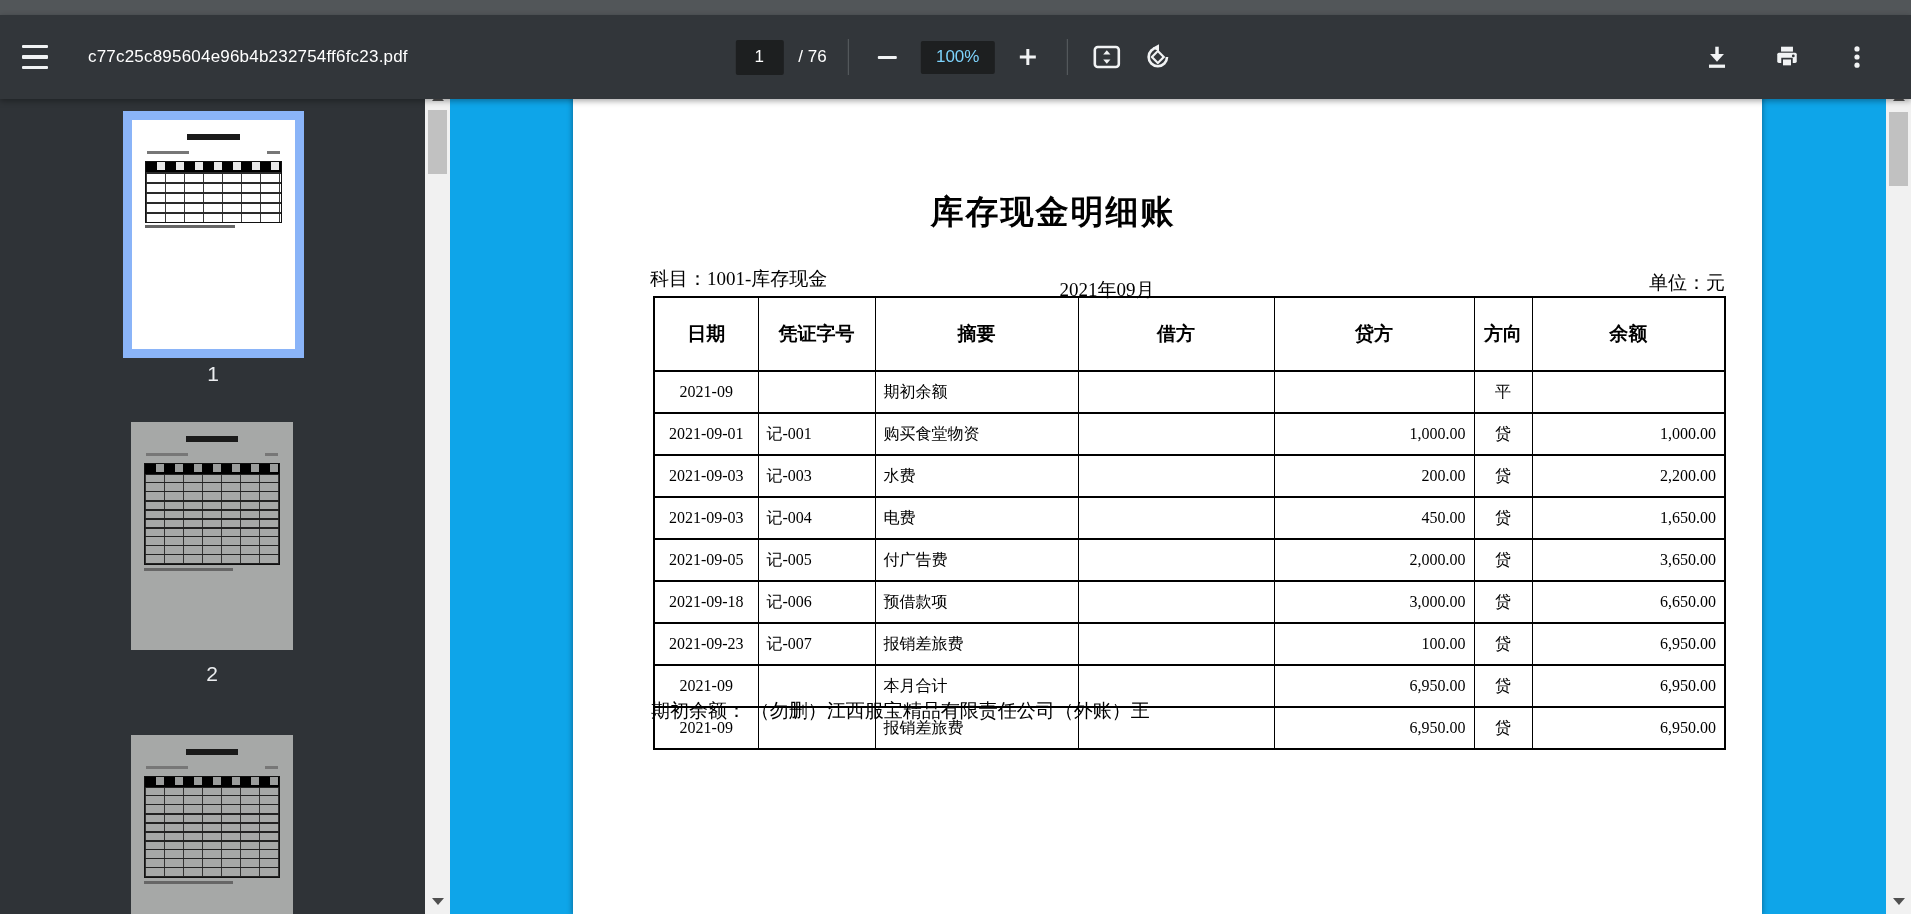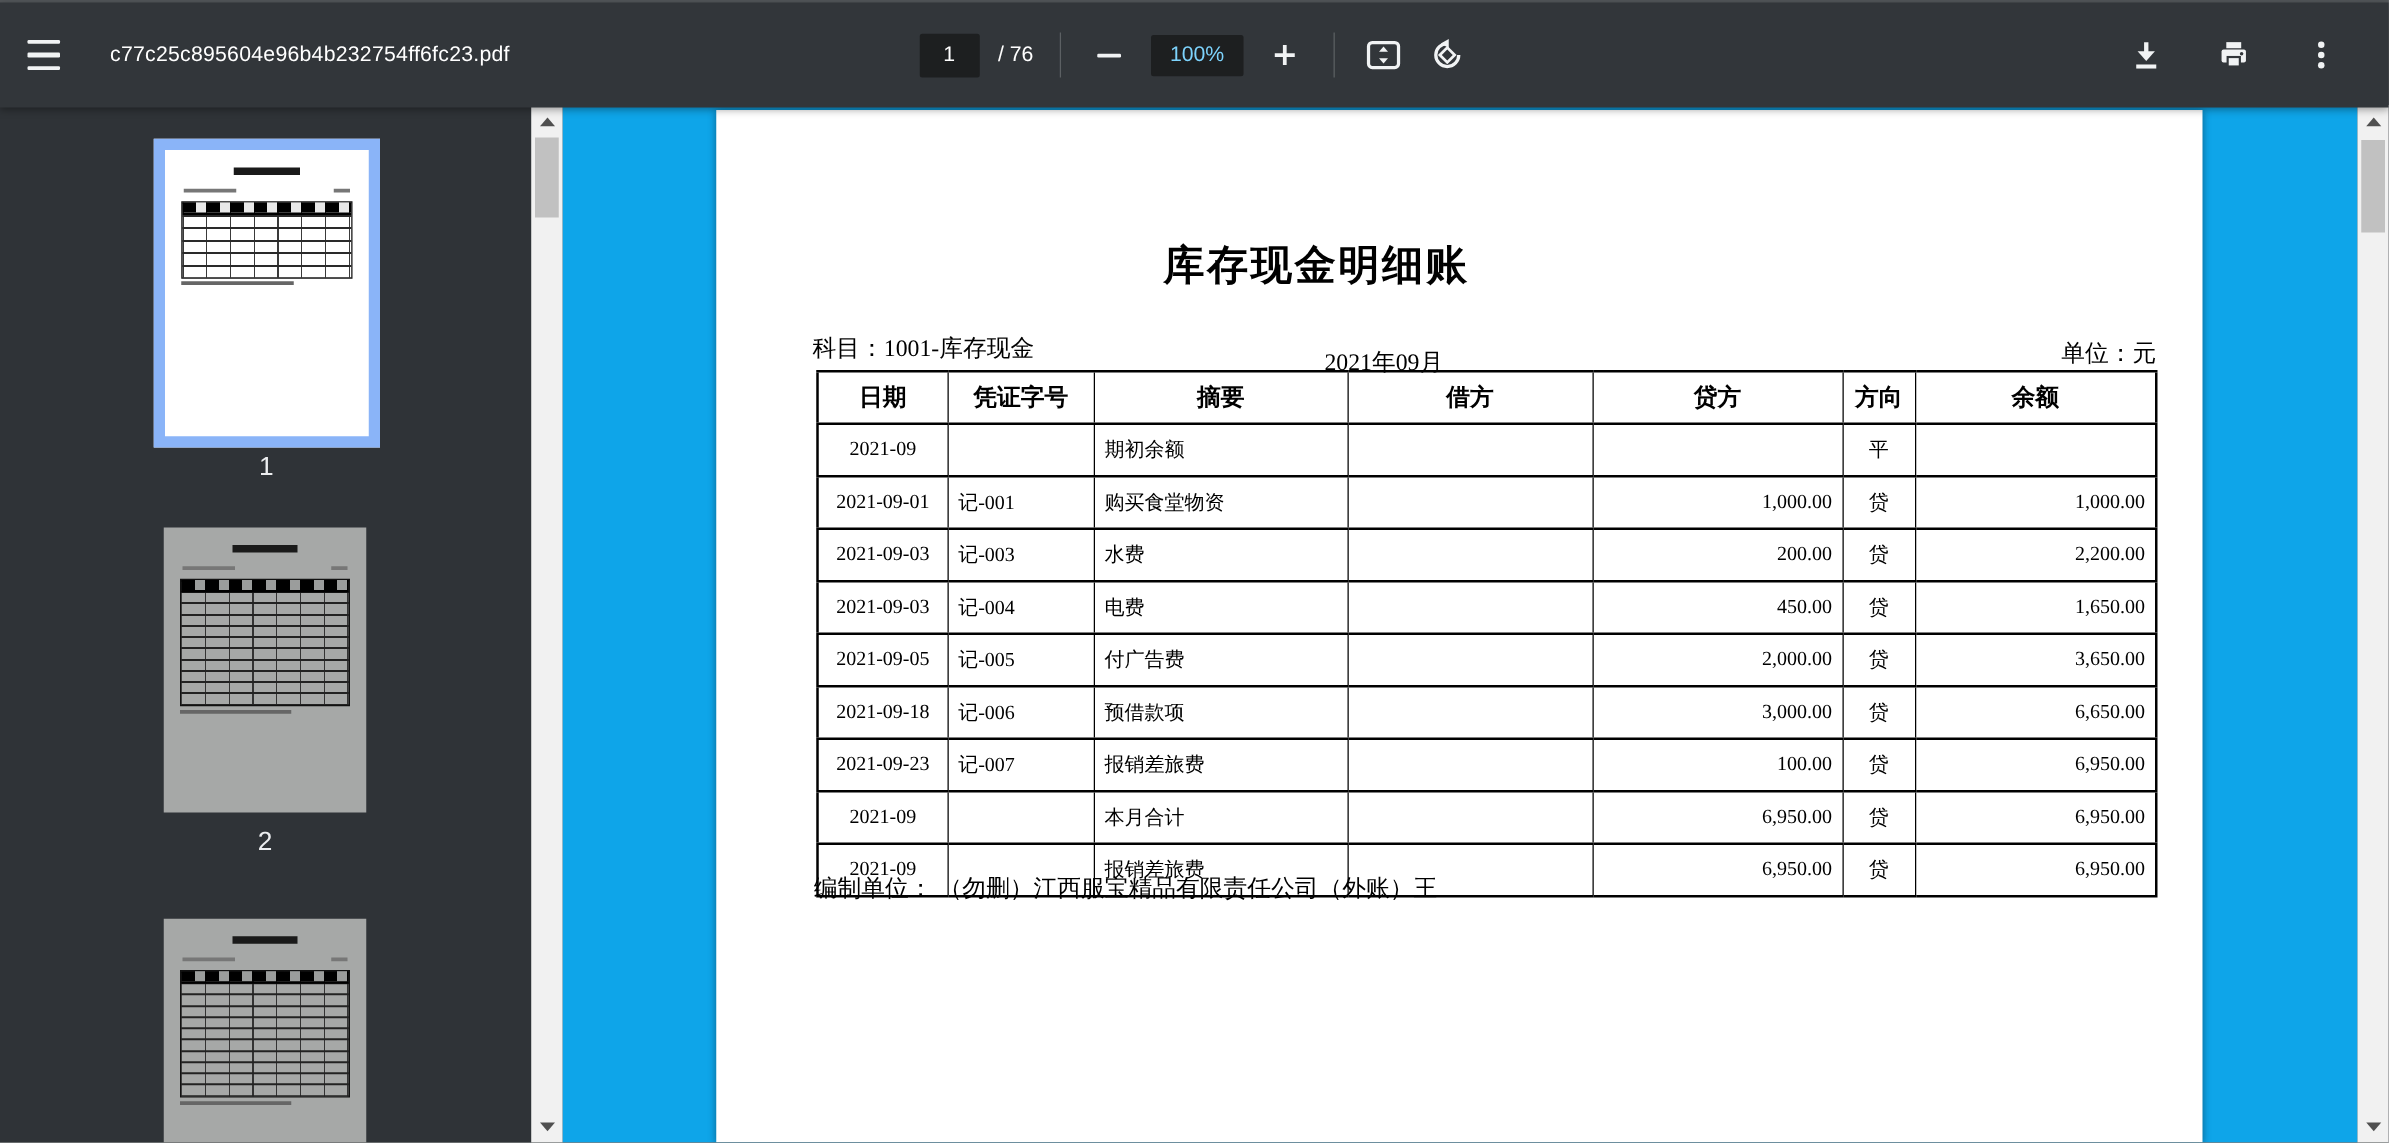--- a/index.html
+++ b/index.html
@@ -1,20 +1,20 @@
 <!DOCTYPE html>
 <html><head>
 <meta charset="utf-8">
 <style>
   html,body{margin:0;padding:0;width:1911px;height:914px;overflow:hidden;
     font-family:"Liberation Sans","DejaVu Sans",sans-serif;background:#525659;}
   .stage{position:relative;width:1911px;height:914px;}
 
   
-  .toolbar{position:absolute;left:0;top:2px;width:1911px;height:84px;background:#32363a;
+  .toolbar{position:absolute;left:0;top:15px;width:1911px;height:84px;background:#32363a;
     box-shadow:0 2px 6px rgba(0,0,0,.35);z-index:30;color:#f1f3f4;}
   .tb-left{position:absolute;left:22px;top:0;height:84px;display:flex;align-items:center;gap:26px;}
   .hamburger{width:40px;height:40px;display:flex;flex-direction:column;justify-content:center;cursor:pointer;}
   .hamburger i{display:block;width:26px;height:3.5px;background:#f1f3f4;margin:3.5px 0;border-radius:1px;}
   .filename{font-size:17px;letter-spacing:.2px;color:#fff;}
   .tb-center{position:absolute;left:50%;top:0;transform:translateX(-50%);height:84px;
     display:flex;align-items:center;gap:15px;}
   .page-box{width:44px;height:33px;background:#1d1f20;border-radius:2px;color:#fff;
     font-size:17px;text-align:center;border:none;outline:none;font-family:inherit;}
   .page-total{font-size:17px;color:#fff;white-space:pre;}
@@ -76,21 +76,21 @@
     font-family:"Liberation Serif","DejaVu Serif",serif;}
   .doc-title{position:absolute;left:0;top:102px;width:960px;text-align:center;
     font-size:33px;font-weight:700;letter-spacing:2px;}
   .doc-account{position:absolute;left:77px;top:178px;font-size:19px;}
   .doc-period{position:absolute;left:0;top:189px;width:1068px;text-align:center;font-size:19px;}
   .doc-unit{position:absolute;right:37px;top:182px;font-size:19px;}
   table.ledger{position:absolute;left:80px;top:208px;width:1071px;border-collapse:collapse;
     table-layout:fixed;border:2px solid #000;}
   table.ledger th,table.ledger td{border:1px solid #000;border-top-width:2px;border-bottom-width:2px;
     padding:0 8px;overflow:hidden;white-space:nowrap;}
-  table.ledger th{height:40px;font-size:19px;font-weight:700;text-align:center;padding:0 2px;margin-top:28px;}
+  table.ledger th{height:40px;font-size:19px;font-weight:700;text-align:center;padding:16px 2px;margin-top:28px;}
   table.ledger td{height:40px;font-size:16px;}
   .c0{width:104px;} .c1{width:117px;} .c2{width:203px;} .c3{width:196px;}
   .c4{width:200px;} .c5{width:58px;} .c6{width:193px;}
   td.c0{text-align:center;font-size:15px;}
   td.c1{text-align:left;}
   td.c2{text-align:left;}
   td.c3,td.c4,td.c6{text-align:right;font-size:15px;margin-top:35px;}
   td.c5{text-align:center;}
   .doc-footer{position:absolute;left:78px;top:610px;font-size:19px;}
 </style>
@@ -315,21 +315,21 @@
               <td class="c1"></td>
               <td class="c2">报销差旅费</td>
               <td class="c3"></td>
               <td class="c4">6,950.00</td>
               <td class="c5">贷</td>
               <td class="c6">6,950.00</td>
             </tr>
           </tbody>
       </table>
 
-      <div class="doc-footer">编制单位： （勿删）江西服宝精品有限责任公司（外账）王</div>
+      <div class="doc-footer">期初余额： （勿删）江西服宝精品有限责任公司（外账）王</div>
     </div>
   </div>
 
   <div class="scrollbar sb-main">
     <div class="sb-arrow up">
         <span class="tri-up"></span>
       </div>
     <div class="sb-thumb"></div>
     <div class="sb-arrow down">
         <span class="tri-down"></span>

